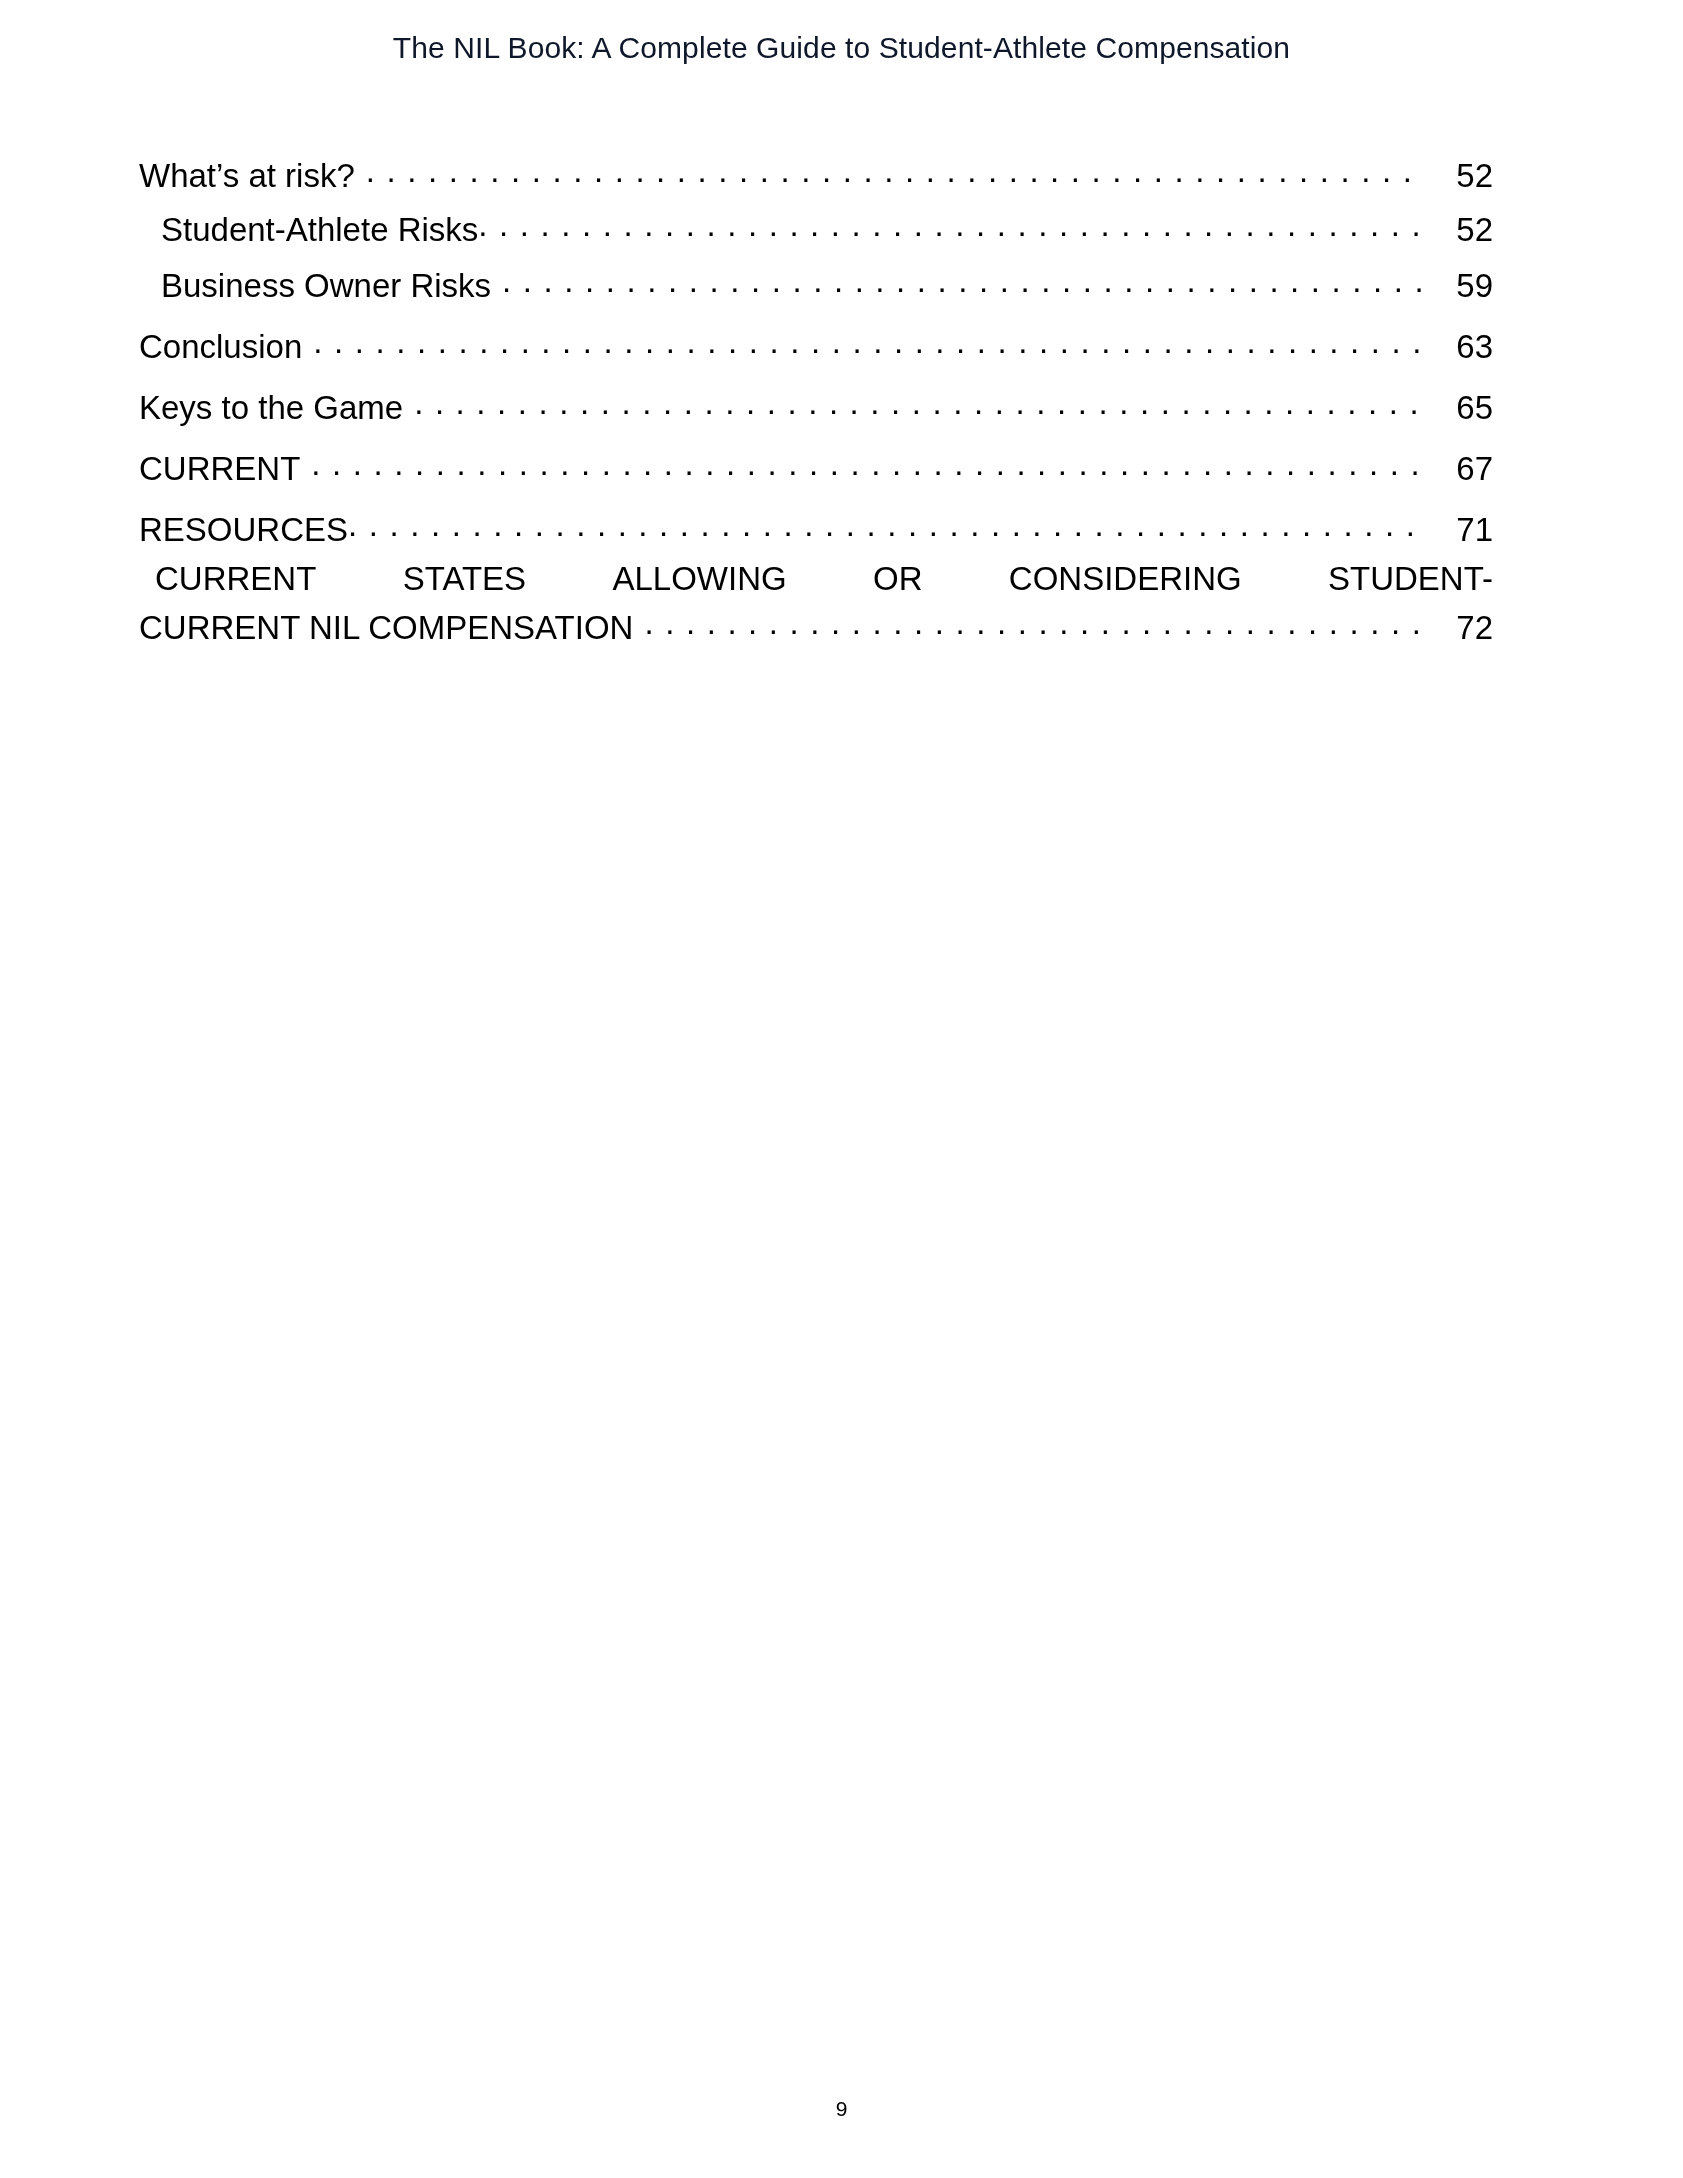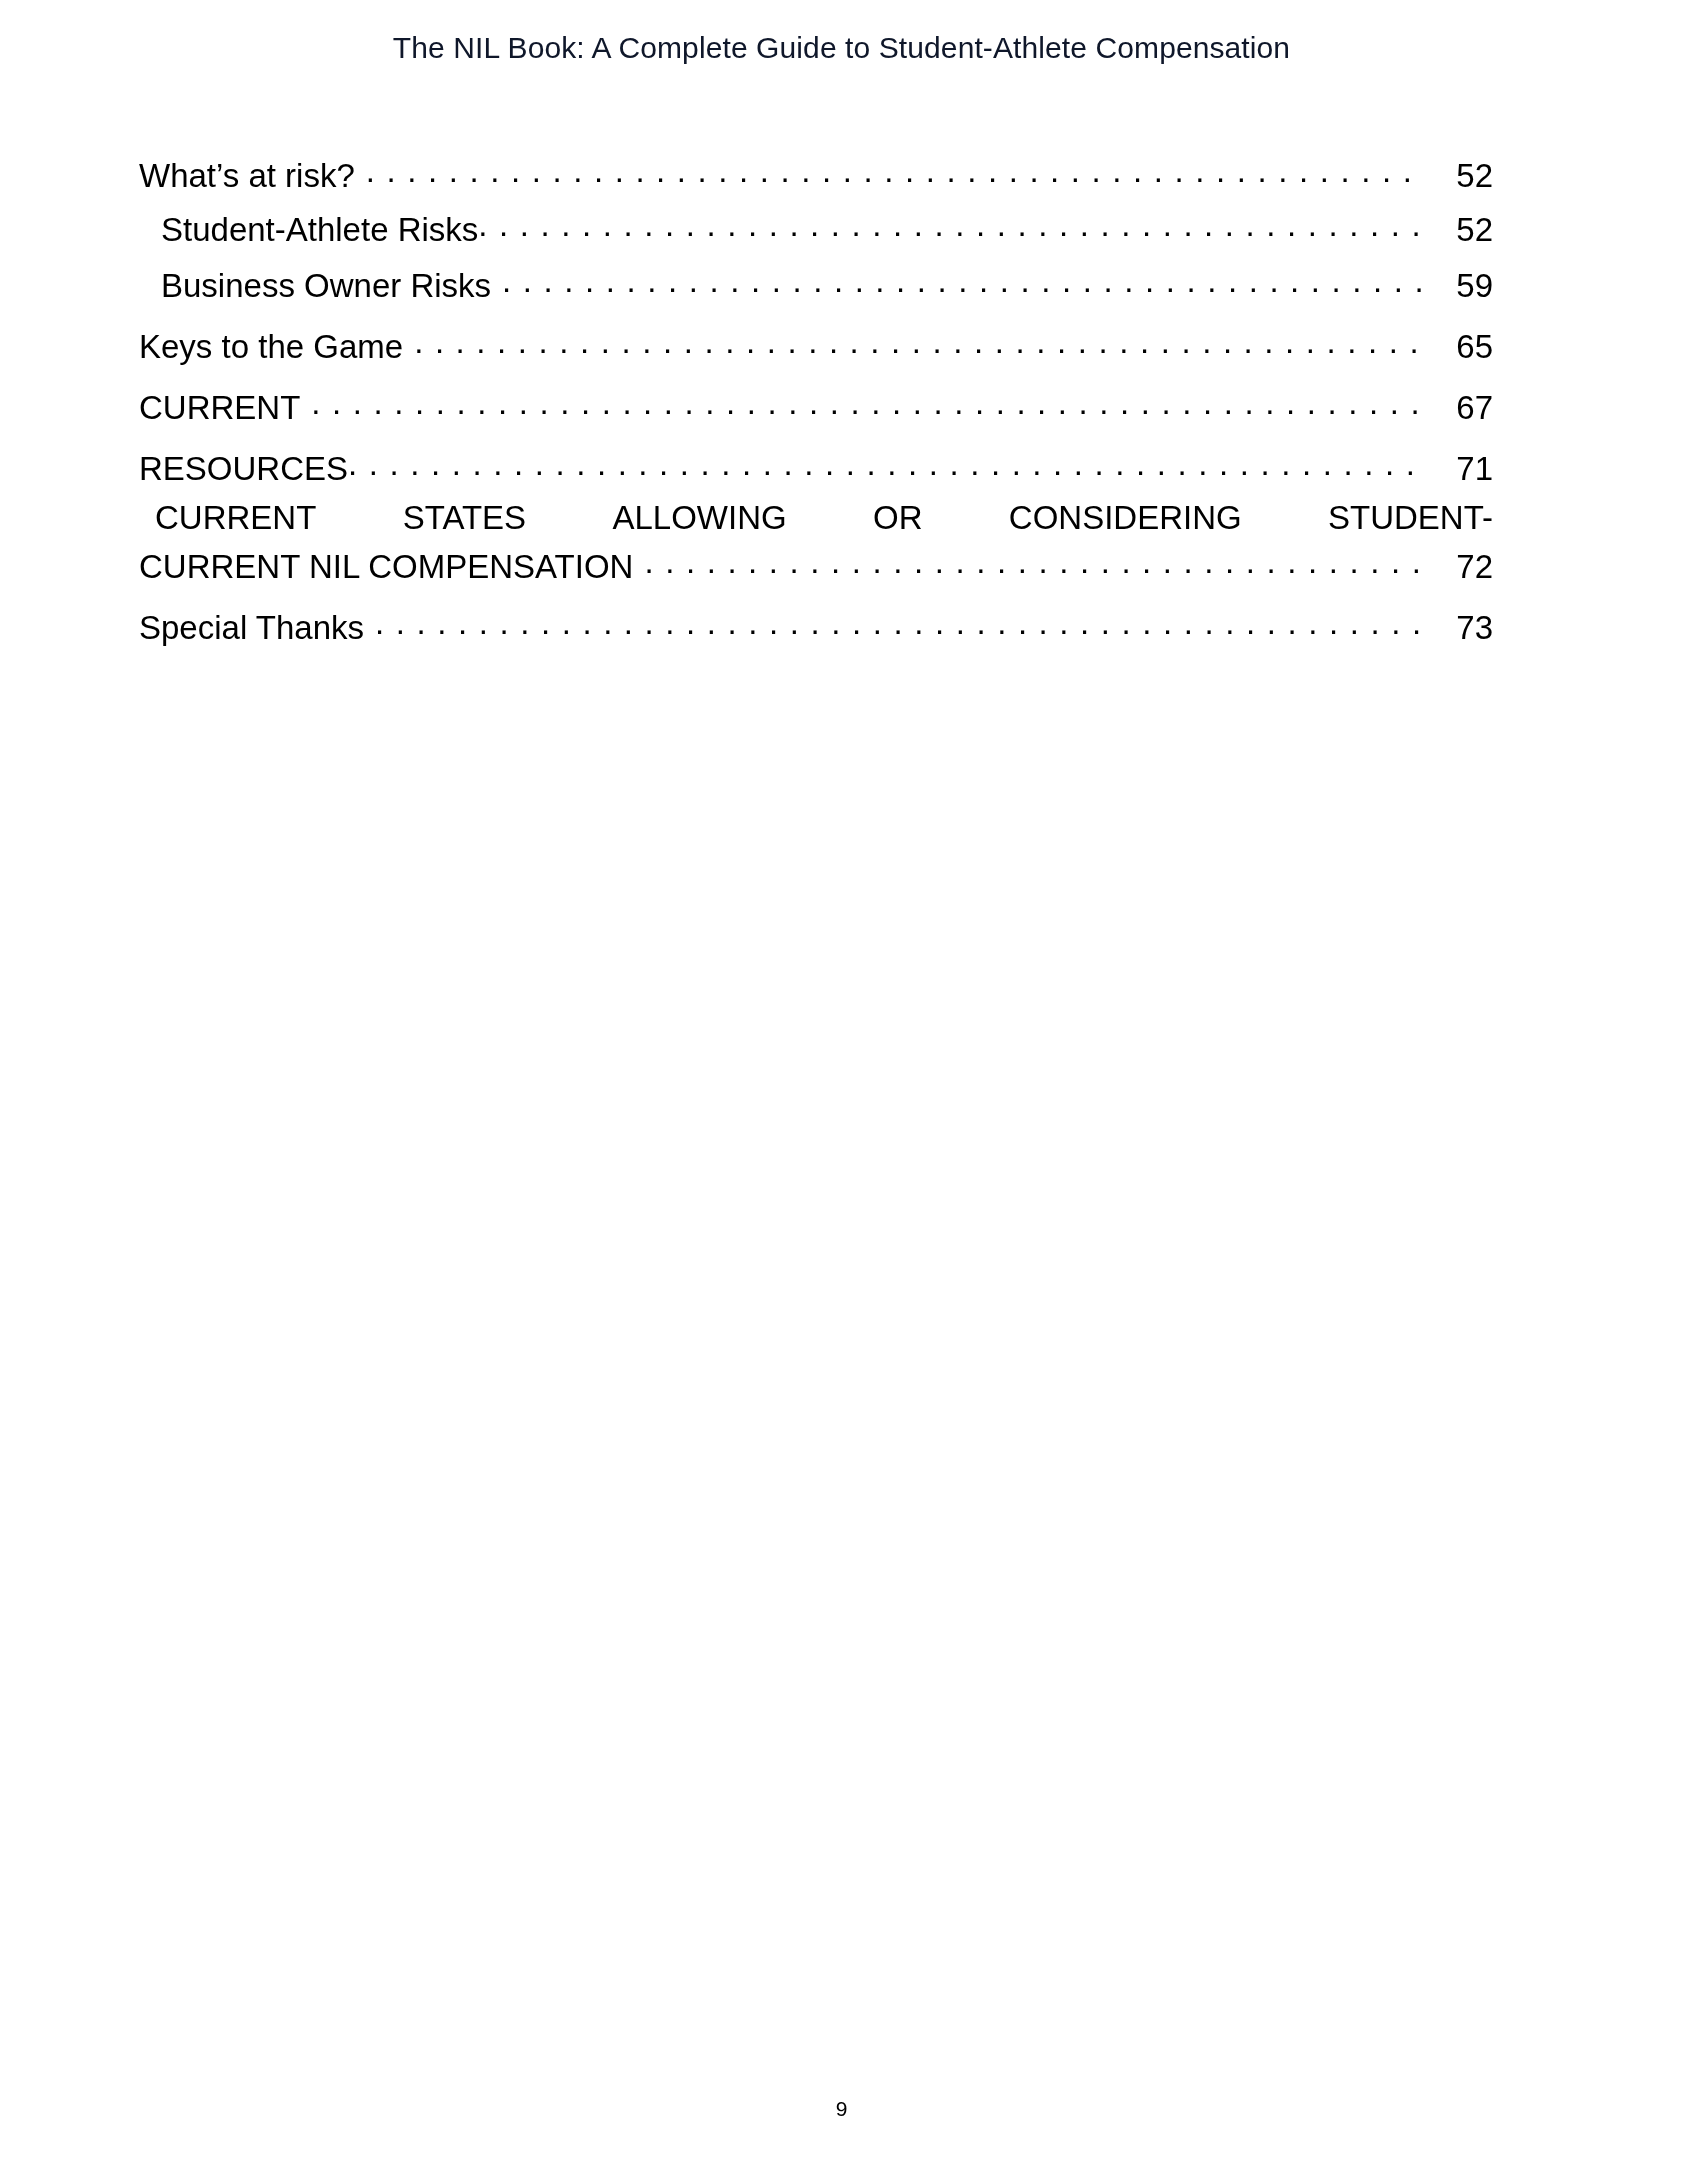--- a/index.html
+++ b/index.html
@@ -172,20 +172,25 @@
       <span class="toc-leader"></span>
       <span class="toc-page">52</span>
     </div>
 
     <div class="toc-entry level-2 gap-after">
       <span class="toc-label space-before-dots">Business Owner Risks</span>
       <span class="toc-leader"></span>
       <span class="toc-page">59</span>
     </div>
 
+    <div class="toc-entry level-1">
+      <span class="toc-label space-before-dots">Conclusion</span>
+      <span class="toc-leader"></span>
+      <span class="toc-page">63</span>
+    </div>
 
     <div class="toc-entry level-1">
       <span class="toc-label space-before-dots">Keys to the Game</span>
       <span class="toc-leader"></span>
       <span class="toc-page">65</span>
     </div>
 
     <div class="toc-entry level-1">
       <span class="toc-label space-before-dots">CURRENT</span>
       <span class="toc-leader"></span>
@@ -207,24 +212,19 @@
         <span class="word">CONSIDERING</span>
         <span class="word">STUDENT-</span>
       </div>
       <div class="second-line">
         <span class="toc-label space-before-dots">CURRENT NIL COMPENSATION</span>
         <span class="toc-leader"></span>
         <span class="toc-page">72</span>
       </div>
     </div>
 
-    <div class="toc-entry level-1">
-      <span class="toc-label space-before-dots">Special Thanks</span>
-      <span class="toc-leader"></span>
-      <span class="toc-page">73</span>
-    </div>
 
   </div>
 
   <div class="page-footer">9</div>
 
 </div>
 
 
 </body></html>

